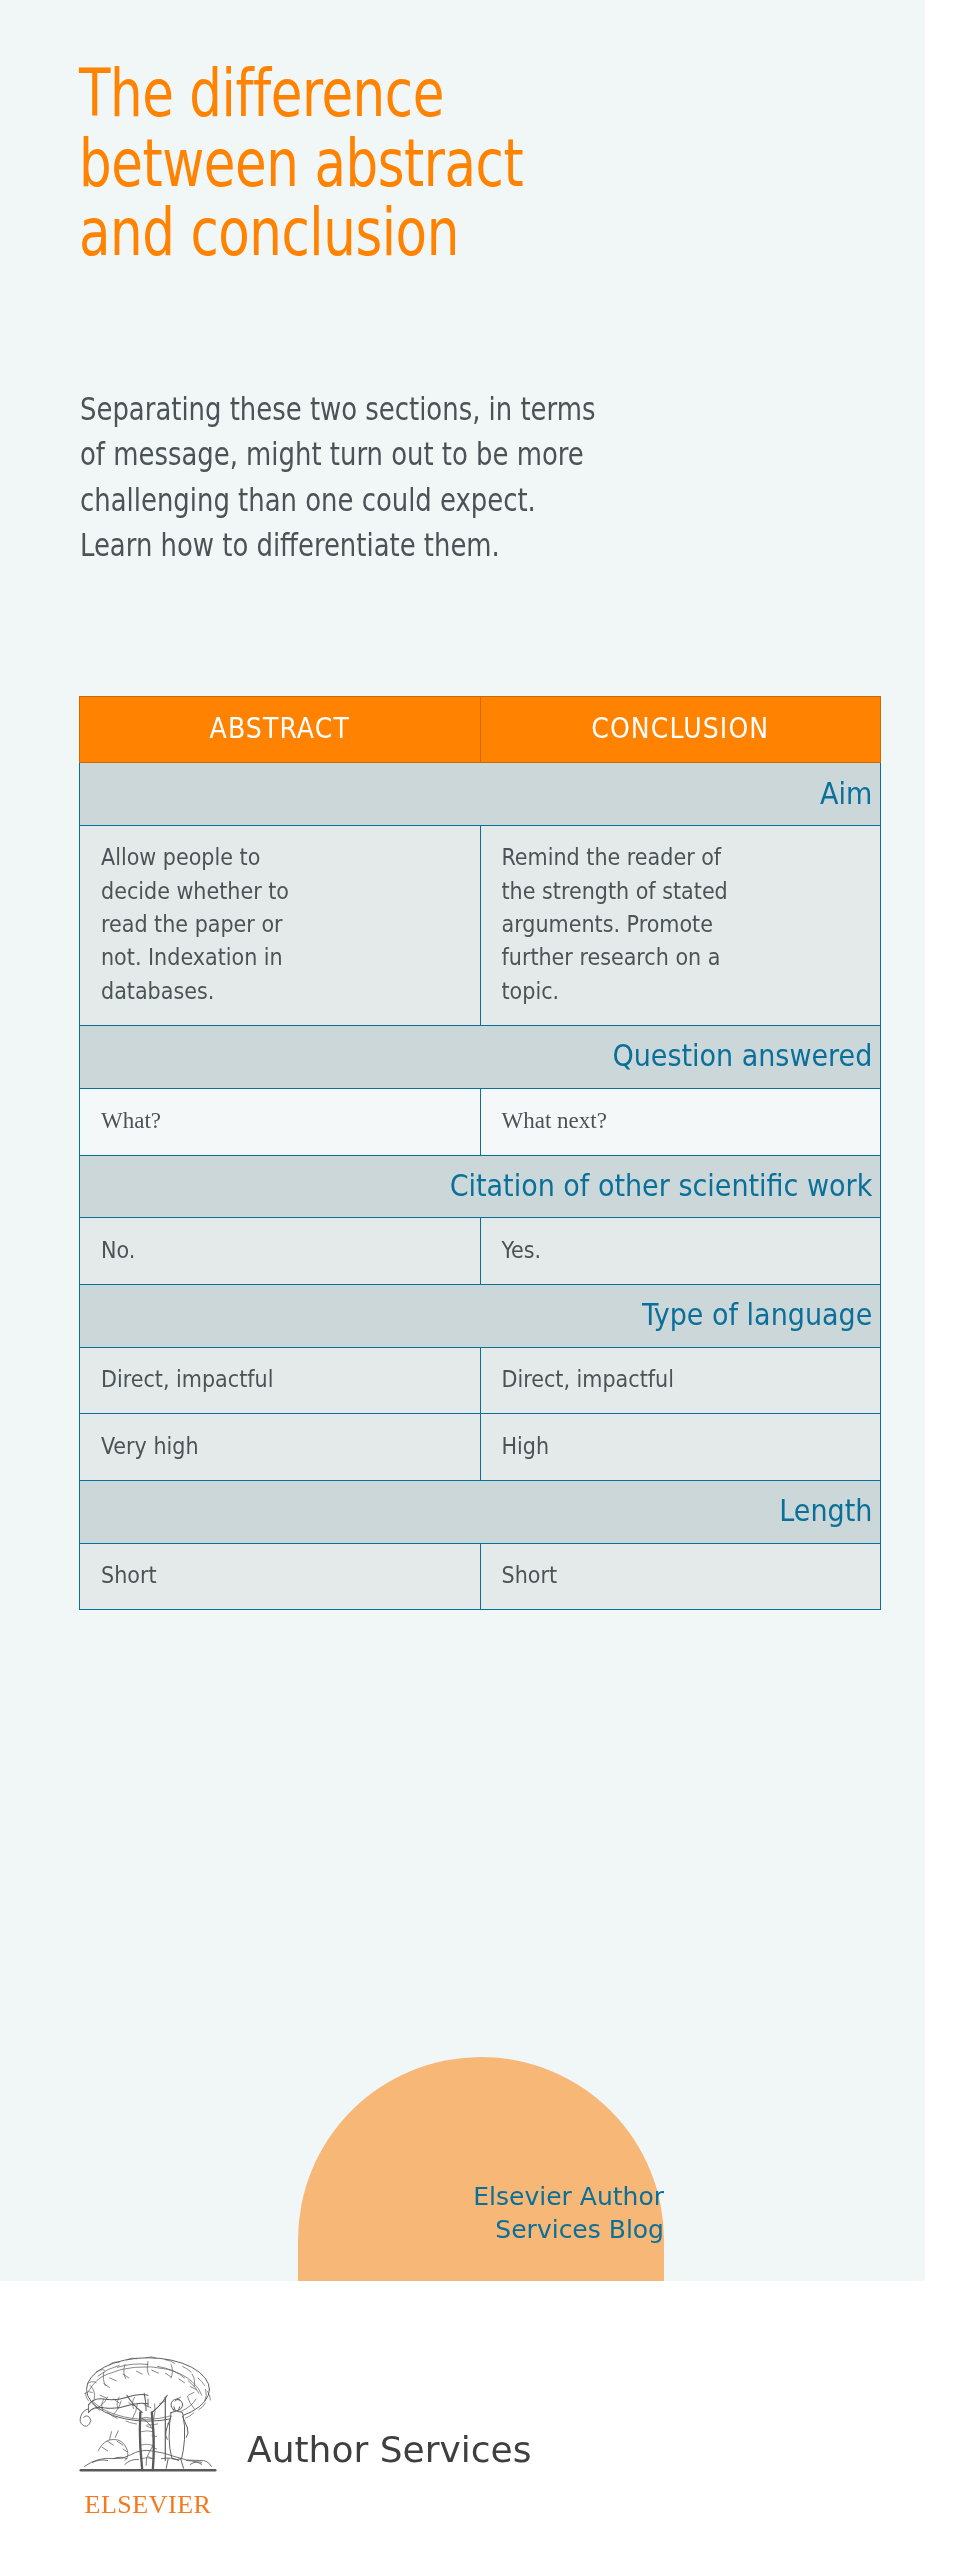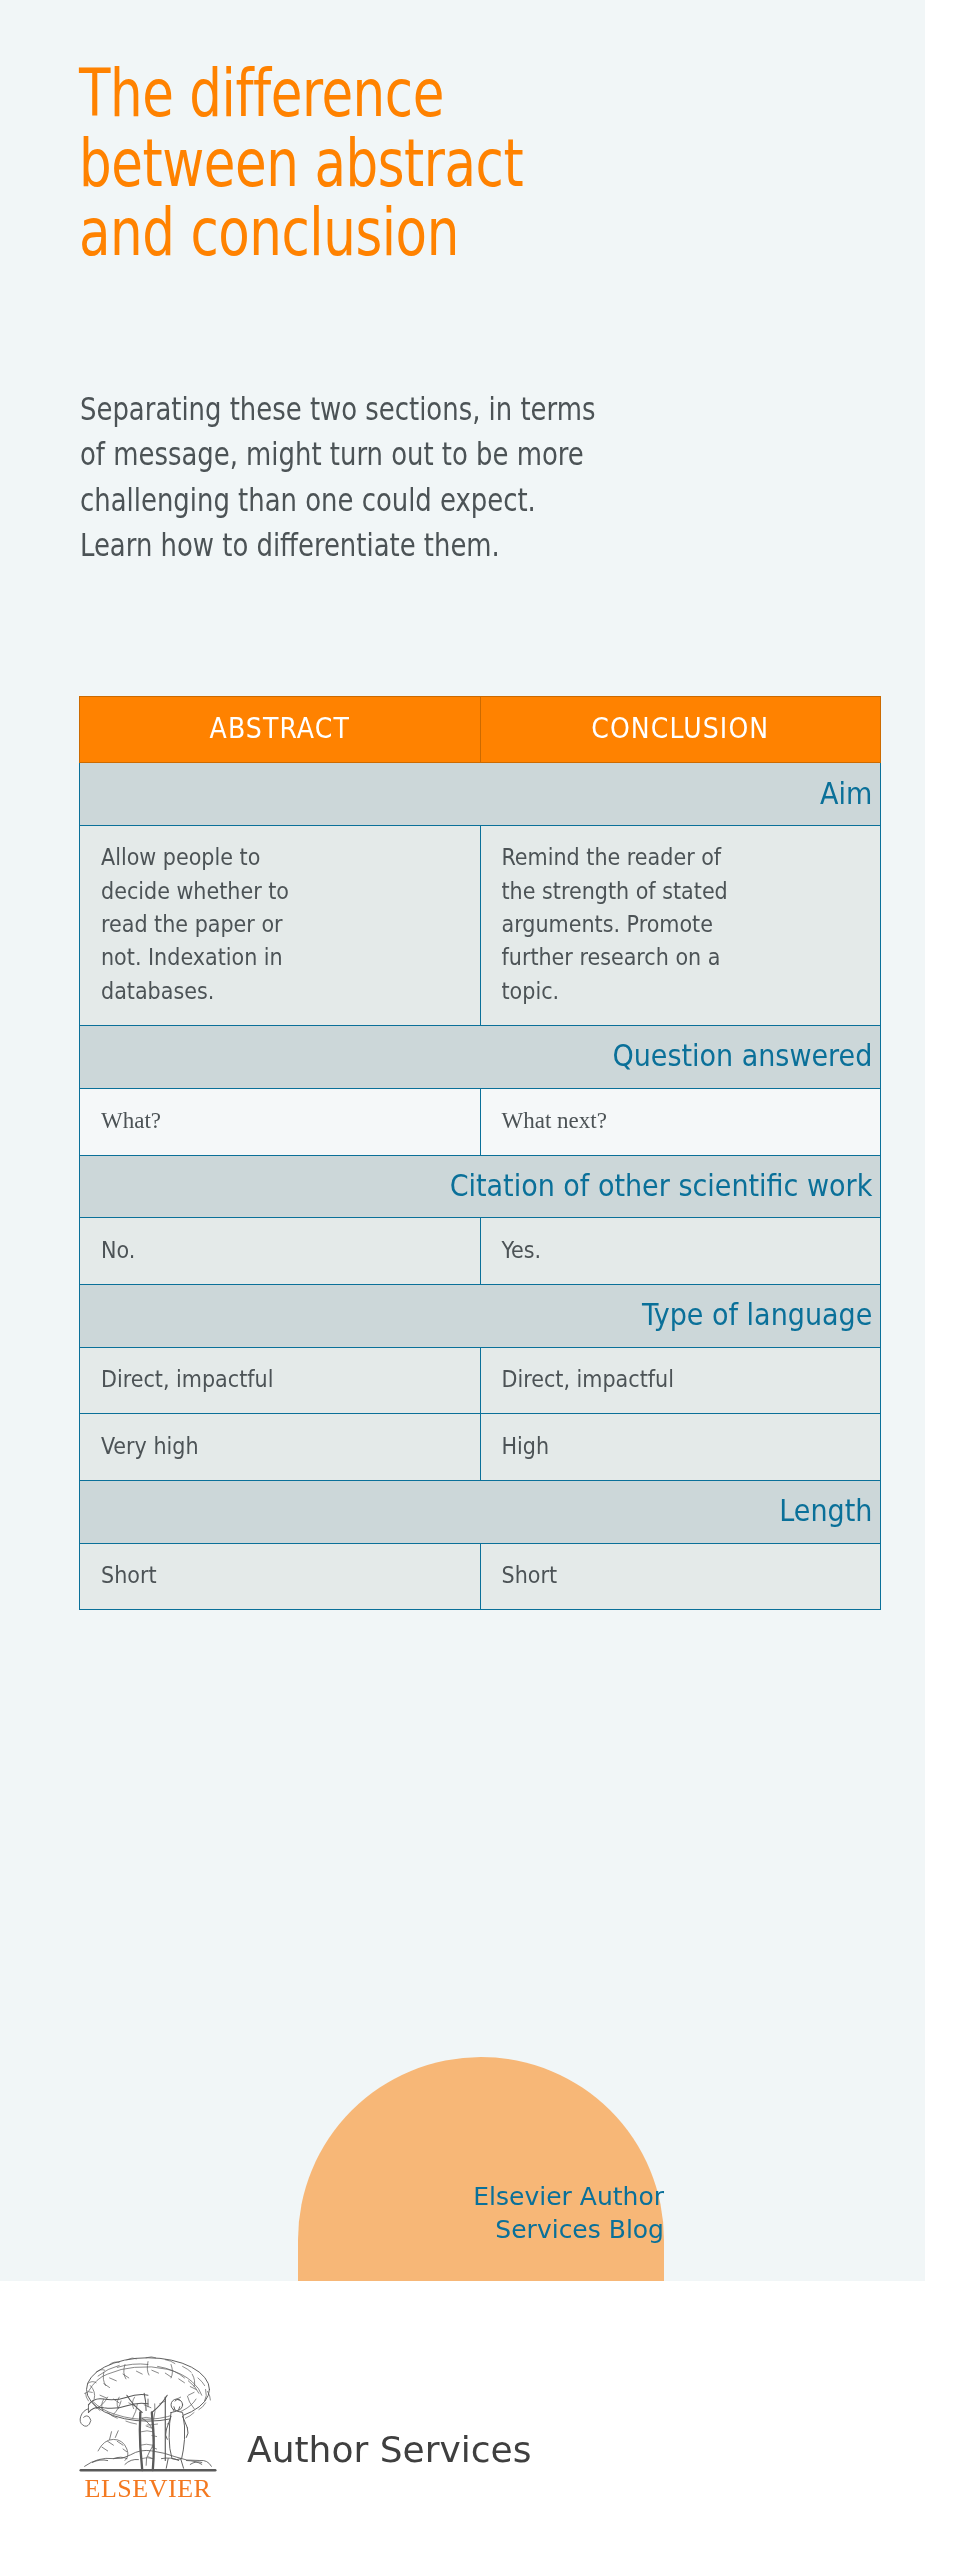--- a/index.html
+++ b/index.html
@@ -135,21 +135,21 @@
   }
   .logo-block {
     position:absolute;
     left:75px;
     top:70px;
     width:146px;
   }
   .logo-tree { display:block; width:146px; height:123px; }
   .logo-wordmark {
     display:block;
-    margin-top:0;
+    margin-top:16px;
     text-align:center;
     font-family:"Liberation Serif","DejaVu Serif", serif;
     font-size:26px;
     font-weight:400;
     letter-spacing:0.5px;
     color:#f47920;
   }
   .footer-title {
     position:absolute;
     left:247px;

